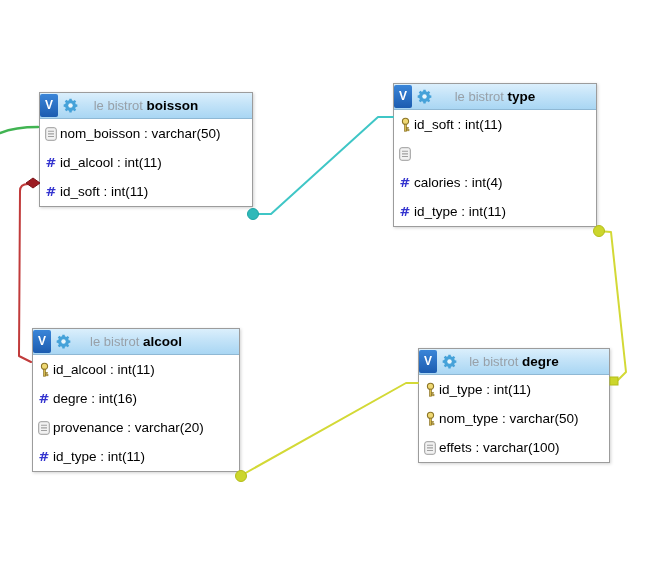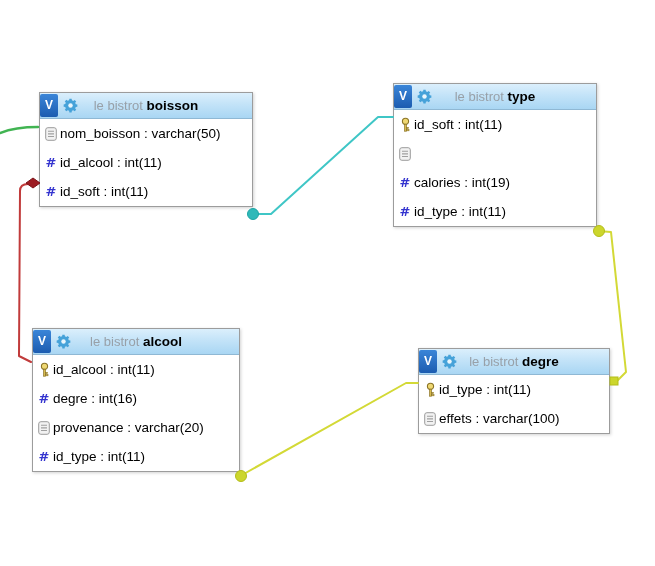--- a/index.html
+++ b/index.html
@@ -122,21 +122,21 @@
             <svg width="12" height="14" viewBox="0 0 12 14">
               <rect x="0.7" y="0.7" width="10.6" height="12.6" rx="2.2" fill="#f2f2f2" stroke="#9b9b9b"></rect>
               <path d="M3 4.3h6M3 6.9h6M3 9.5h6" stroke="#a0a0a0" stroke-width="1.1"></path>
             </svg>
           </span>
   </div>
         <div class="db-row">
     <span class="row-icon">
             <span class="hash">#</span>
           </span>
-    <span>calories : int(19)</span>
+    <span>calories : int(4)</span>
   </div>
         <div class="db-row">
     <span class="row-icon">
             <span class="hash">#</span>
           </span>
     <span>id_type : int(11)</span>
   </div>
       </div>
   </div>
     <div class="db-table" style="left: 32px; top: 328px; width: 208px;">
@@ -199,20 +199,31 @@
               <circle cx="5.5" cy="4.3" r="3.1" fill="#efd873" stroke="#8a7326" stroke-width="1.1"></circle>
               <rect x="4.6" y="7.2" width="1.8" height="7" fill="#d9bc4e" stroke="#8a7326" stroke-width="0.7"></rect>
               <rect x="6.4" y="10.3" width="2" height="1.3" fill="#d9bc4e" stroke="#8a7326" stroke-width="0.6"></rect>
               <rect x="6.4" y="12.5" width="2.6" height="1.3" fill="#d9bc4e" stroke="#8a7326" stroke-width="0.6"></rect>
             </svg>
           </span>
     <span>id_type : int(11)</span>
   </div>
         <div class="db-row">
     <span class="row-icon">
+            <svg width="11" height="16" viewBox="0 0 11 16">
+              <circle cx="5.5" cy="4.3" r="3.1" fill="#efd873" stroke="#8a7326" stroke-width="1.1"></circle>
+              <rect x="4.6" y="7.2" width="1.8" height="7" fill="#d9bc4e" stroke="#8a7326" stroke-width="0.7"></rect>
+              <rect x="6.4" y="10.3" width="2" height="1.3" fill="#d9bc4e" stroke="#8a7326" stroke-width="0.6"></rect>
+              <rect x="6.4" y="12.5" width="2.6" height="1.3" fill="#d9bc4e" stroke="#8a7326" stroke-width="0.6"></rect>
+            </svg>
+          </span>
+    <span>nom_type : varchar(50)</span>
+  </div>
+        <div class="db-row">
+    <span class="row-icon">
             <svg width="12" height="14" viewBox="0 0 12 14">
               <rect x="0.7" y="0.7" width="10.6" height="12.6" rx="2.2" fill="#f2f2f2" stroke="#9b9b9b"></rect>
               <path d="M3 4.3h6M3 6.9h6M3 9.5h6" stroke="#a0a0a0" stroke-width="1.1"></path>
             </svg>
           </span>
     <span>effets : varchar(100)</span>
   </div>
       </div>
   </div>
   </div>

